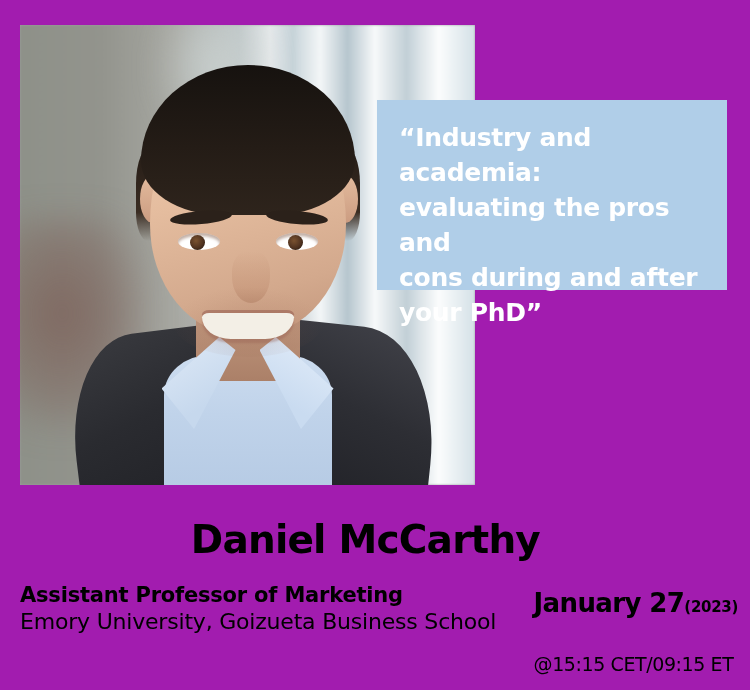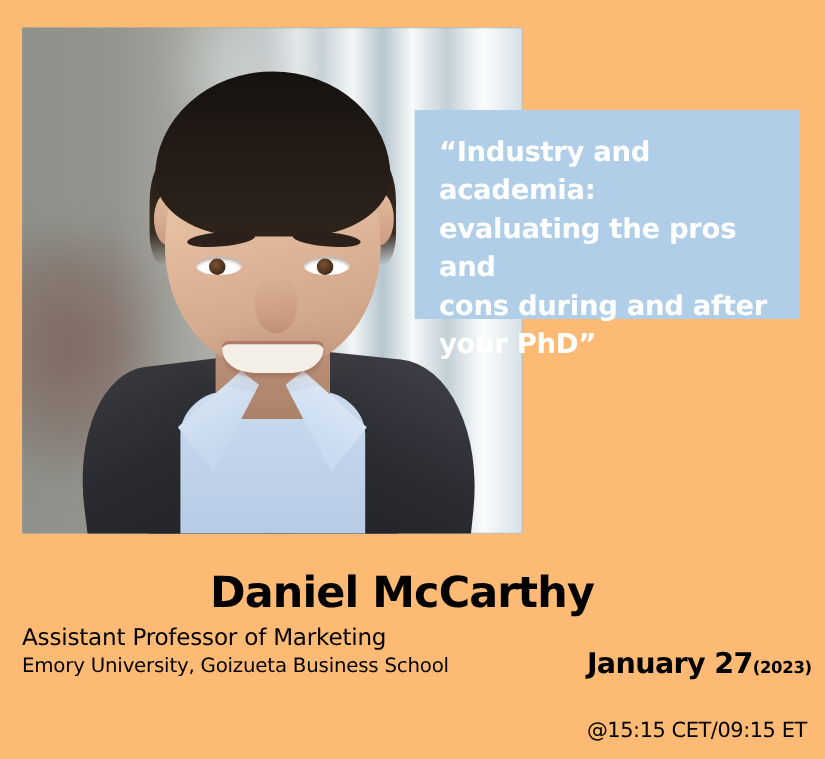--- a/index.html
+++ b/index.html
@@ -8,21 +8,21 @@
     padding: 0;
     background: #ffffff;
   }
   body {
     font-family: "Liberation Sans", sans-serif;
   }
   .card {
     position: relative;
     width: 750px;
     height: 690px;
-    background: #fdba74;
+    background: #a21caf;
     overflow: hidden;
   }
 
   
   .photo {
     position: absolute;
     left: 20px;
     top: 25px;
     width: 455px;
     height: 460px;
@@ -285,33 +285,33 @@
     margin: 0;
     font-family: "DejaVu Sans", sans-serif;
     font-weight: bold;
     font-size: 39px;
     line-height: 44px;
     letter-spacing: -0.8px;
     color: #000000;
     text-align: right;
   }
   .speaker-title {
-    margin: 4px 0 0 0;
-    font-family: "DejaVu Sans", sans-serif;
-    font-weight: normal;
+    margin: 20px 0 0 0;
+    font-family: "DejaVu Sans", sans-serif;
+    font-weight: bold;
     font-size: 21px;
     line-height: 26px;
     letter-spacing: -0.2px;
     color: #000000;
   }
   .speaker-affiliation {
     margin: 0;
     font-family: "DejaVu Sans", sans-serif;
     font-weight: normal;
-    font-size: 18px;
+    font-size: 22px;
     line-height: 27px;
     letter-spacing: -0.2px;
     color: #000000;
   }
 
   
   .date-block {
     position: absolute;
     right: 12px;
     bottom: 14px;

